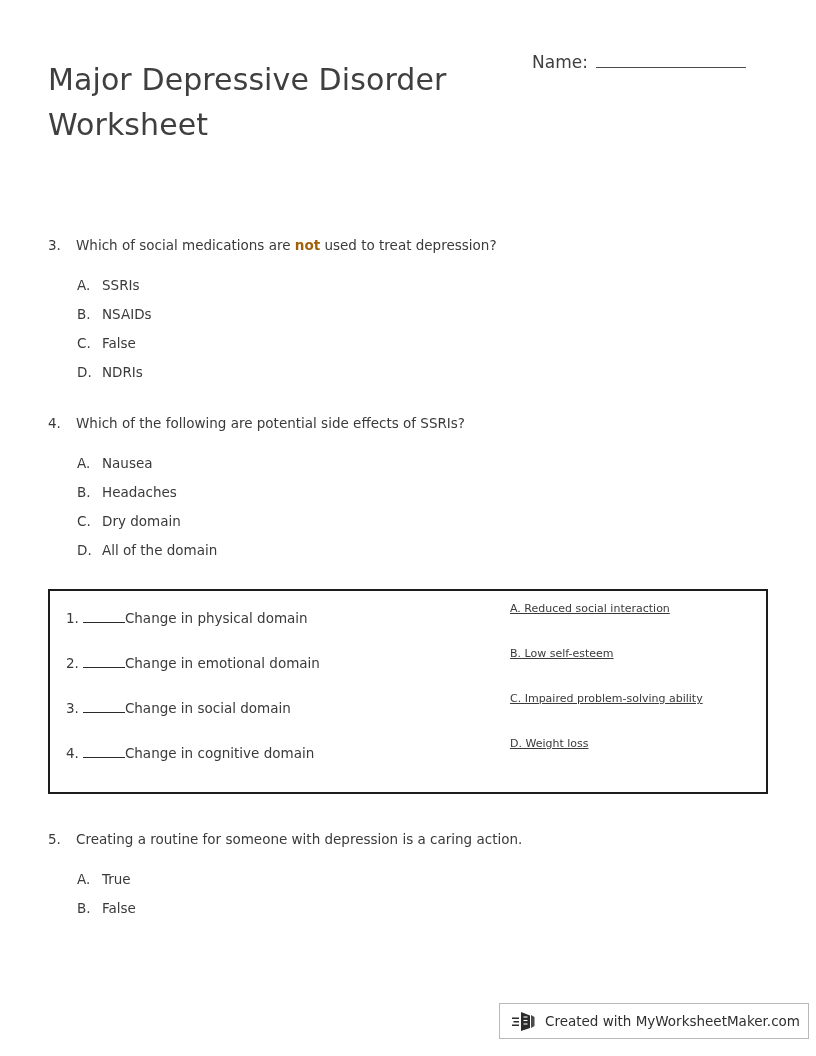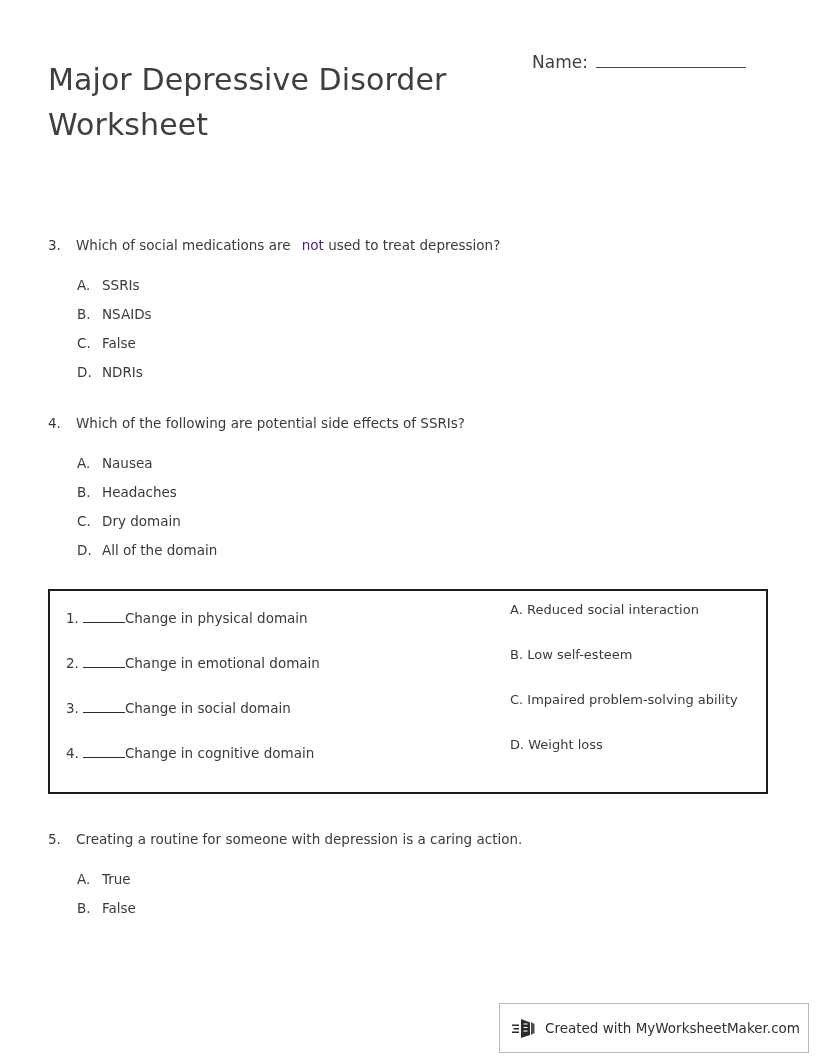--- a/index.html
+++ b/index.html
@@ -73,21 +73,21 @@
     font-size: 13.5px;
     line-height: 18px;
     color: #3a3a3a;
   }
   .q-num {
     width: 28px;
     flex: 0 0 28px;
     font-size: 13.5px;
   }
   .q-text { flex: 1; }
-  .q-text b { font-weight: 400; color: #4c1d95; margin-left: 7px; }
+  .q-text b { font-weight: 700; color: #a16207; }
 
   .options {
     margin-top: 22px;
   }
   .option {
     display: flex;
     align-items: flex-start;
     font-size: 13.5px;
     line-height: 18px;
     margin-bottom: 11px;
@@ -139,34 +139,35 @@
     border-bottom: 1.7px solid #2b2b2b;
     margin: 0 0 0 4px;
     height: 13px;
   }
   .match-label {
     flex: 1;
     padding-left: 0;
   }
   .answer-row {
     height: 45px;
-    font-size: 13px;
+    font-size: 11px;
     color: #3a3a3a;
     display: flex;
     align-items: baseline;
     white-space: nowrap;
+    text-decoration: underline;
   }
 
   
   .footer-badge {
     position: absolute;
     left: 499px;
     top: 1003px;
     width: 310px;
-    height: 50px;
+    height: 36px;
     border: 1.2px solid #b9b9b9;
     box-sizing: border-box;
     background: #ffffff;
     display: flex;
     align-items: center;
     padding-left: 12px;
   }
   .footer-logo {
     width: 26px;
     height: 24px;

